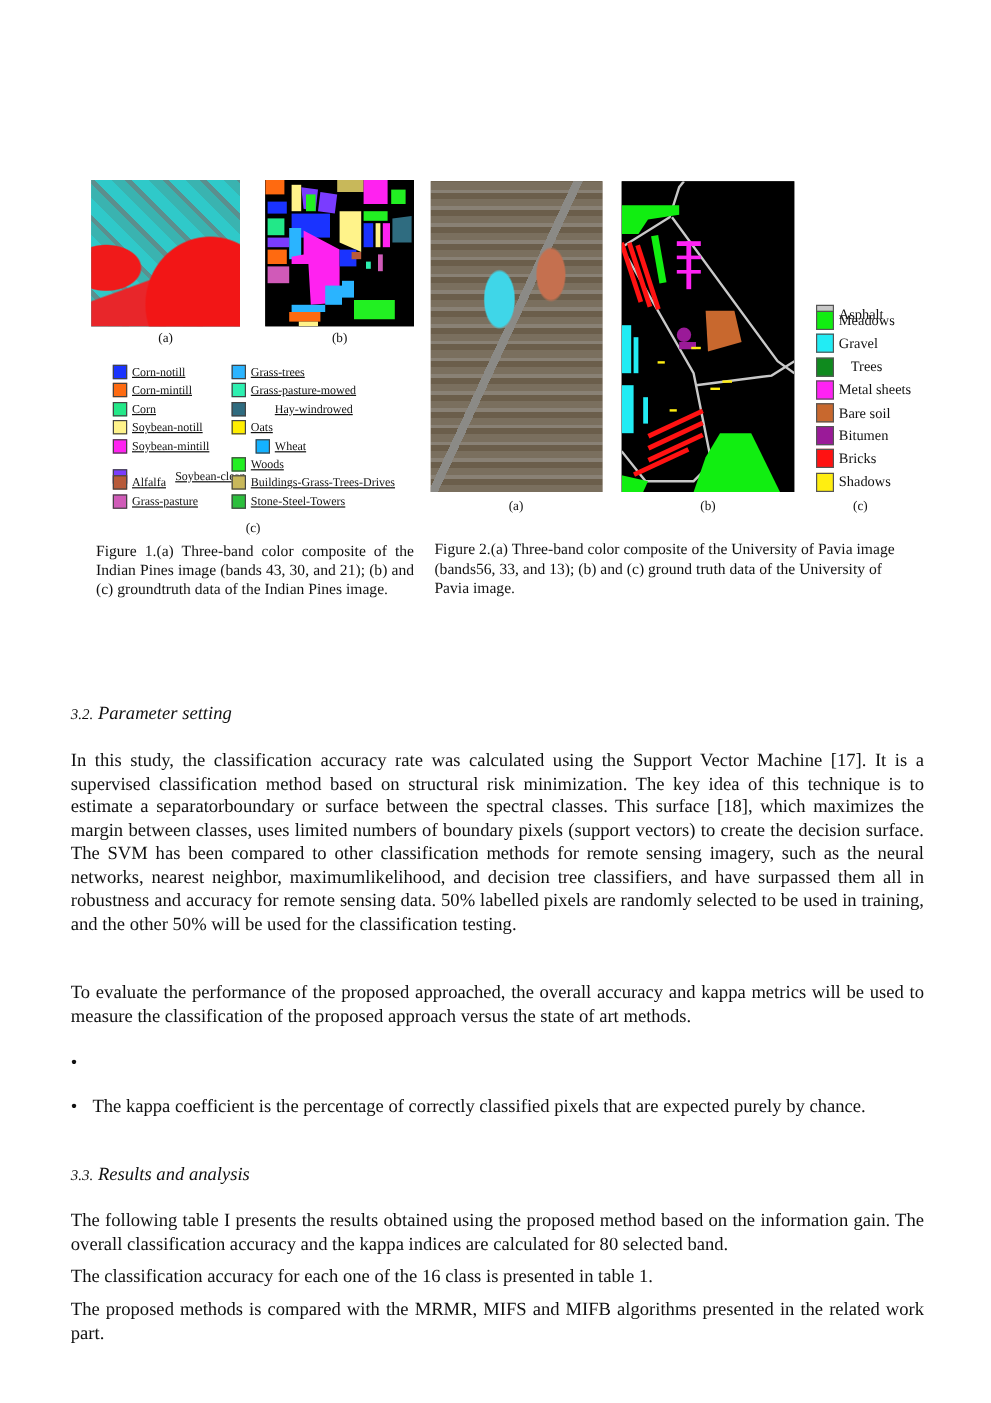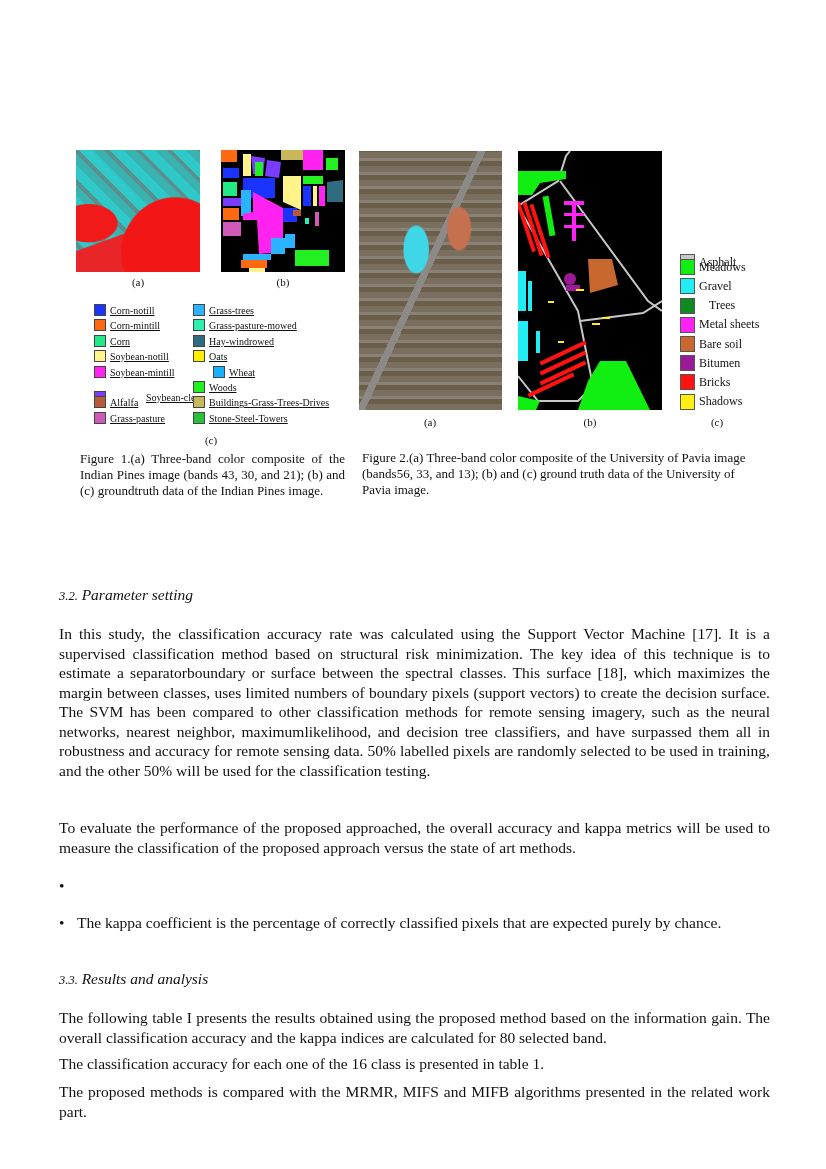--- a/index.html
+++ b/index.html
@@ -117,21 +117,21 @@
       <span>Grass-pasture</span>
     </div>
     <div class="legend-item" style="left: 193px; top: 302px;">
       <span class="swatch" style="background: rgb(42, 180, 255);"></span>
       <span>Grass-trees</span>
     </div>
     <div class="legend-item" style="left: 193px; top: 317.4px;">
       <span class="swatch" style="background: rgb(44, 240, 176);"></span>
       <span>Grass-pasture-mowed</span>
     </div>
-    <div class="legend-item" style="left: 193px; top: 332.8px;">
+    <div class="legend-item" style="left: 193px; top: 332.8px; gap: 20px;">
       <span class="swatch" style="background: rgb(47, 108, 128);"></span>
       <span>Hay-windrowed</span>
     </div>
     <div class="legend-item" style="left: 193px; top: 348.2px;">
       <span class="swatch" style="background: rgb(255, 238, 0);"></span>
       <span>Oats</span>
     </div>
     <div class="legend-item" style="left: 193px; top: 363.6px; padding-left: 20px;">
       <span class="swatch" style="background: rgb(20, 178, 255);"></span>
       <span>Wheat</span>

